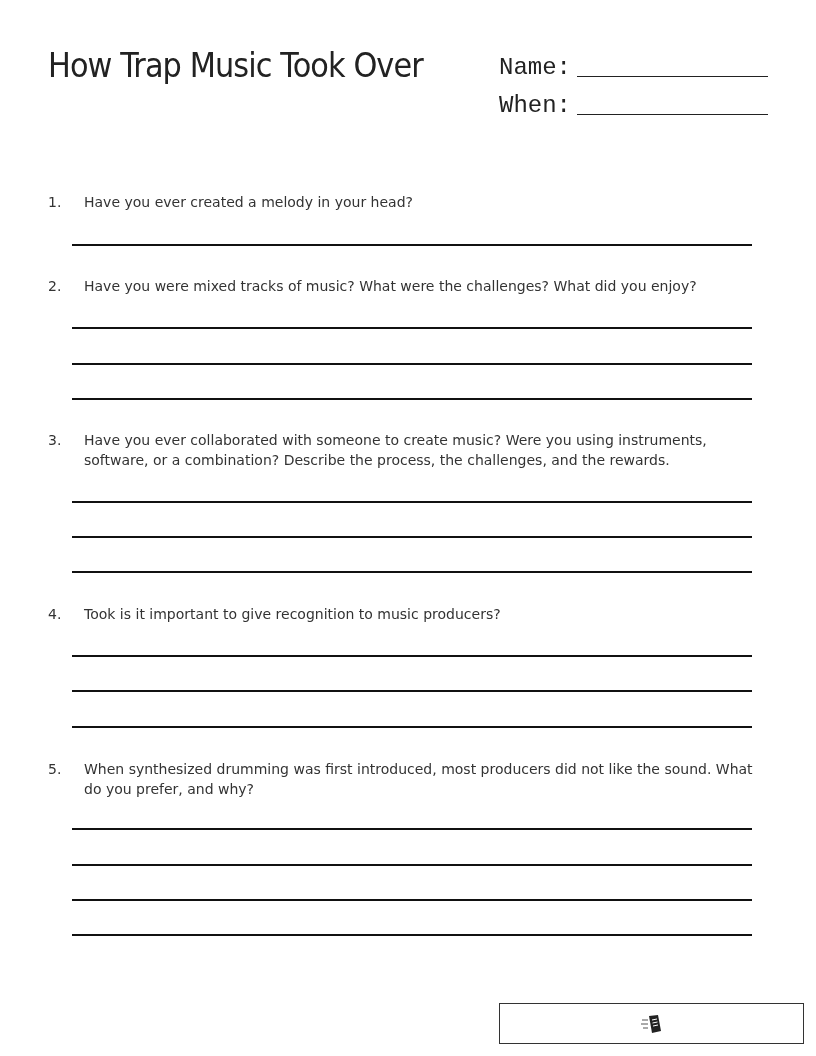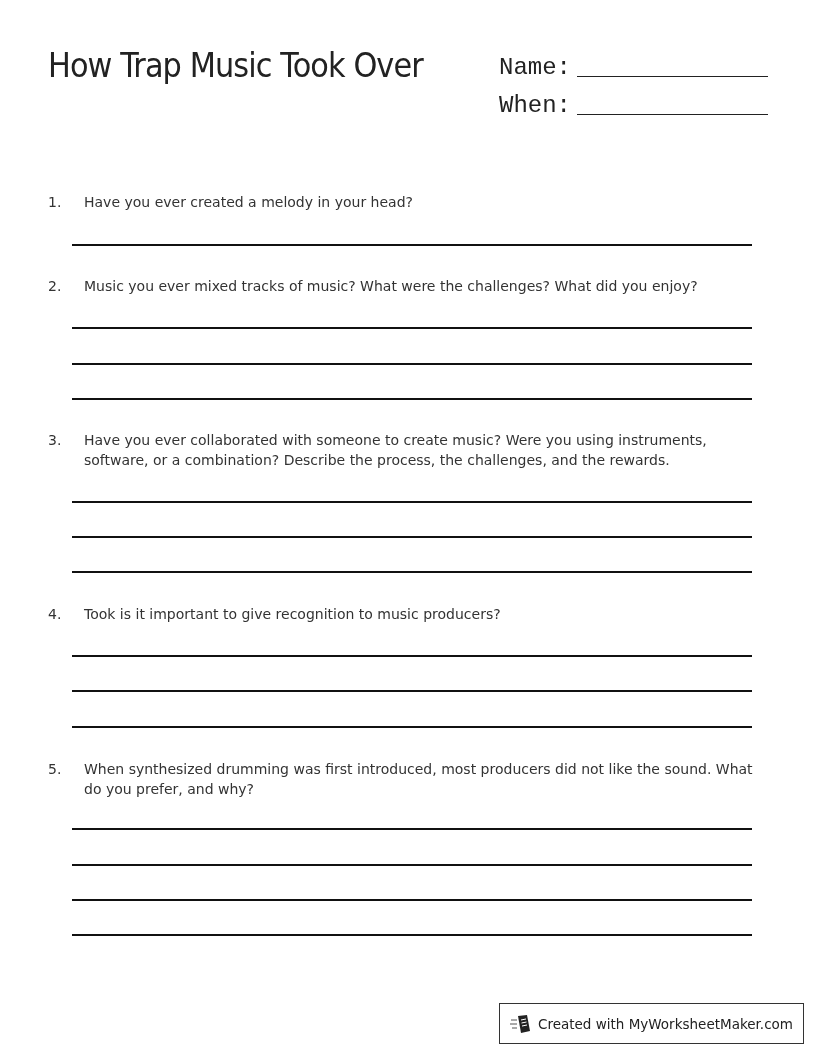--- a/index.html
+++ b/index.html
@@ -26,21 +26,21 @@
 <div class="field-line" style="left:577px; top:114px; width:191px;"></div>
 
 <div class="q" style="top:192px;">
   <span class="num">1.</span>
   <span class="text">Have you ever created a melody in your head?</span>
 </div>
 <div class="ans-line" style="top:244px;"></div>
 
 <div class="q" style="top:276px;">
   <span class="num">2.</span>
-  <span class="text">Music you ever mixed tracks of music? What were the challenges? What did you enjoy?</span>
+  <span class="text">Have you were mixed tracks of music? What were the challenges? What did you enjoy?</span>
 </div>
 <div class="ans-line" style="top:327px;"></div>
 <div class="ans-line" style="top:363px;"></div>
 <div class="ans-line" style="top:398px;"></div>
 
 <div class="q" style="top:430px;">
   <span class="num">3.</span>
   <span class="text">Have you ever collaborated with someone to create music? Were you using instruments, software, or a combination? Describe the process, the challenges, and the rewards.</span>
 </div>
 <div class="ans-line" style="top:501px;"></div>
@@ -67,14 +67,13 @@
 <div class="credit">
   <span>
     <svg width="22" height="20" viewBox="0 0 22 20">
       <line x1="1" y1="6" x2="7" y2="6" stroke="#555" stroke-width="1"></line>
       <line x1="0" y1="10" x2="7" y2="10" stroke="#555" stroke-width="1"></line>
       <line x1="2" y1="14" x2="7" y2="14" stroke="#555" stroke-width="1"></line>
       <path d="M8 2 L17 1 L20 17 L11 19 Z" fill="#222"></path>
       <path d="M11 6 L16 5 M11.5 9 L16.5 8 M12 12 L17 11" stroke="#fff" stroke-width="1"></path>
     </svg>
   </span>
-  <span>Created with MyWorksheetMaker.com</span>
 </div>
 
 </body></html>

